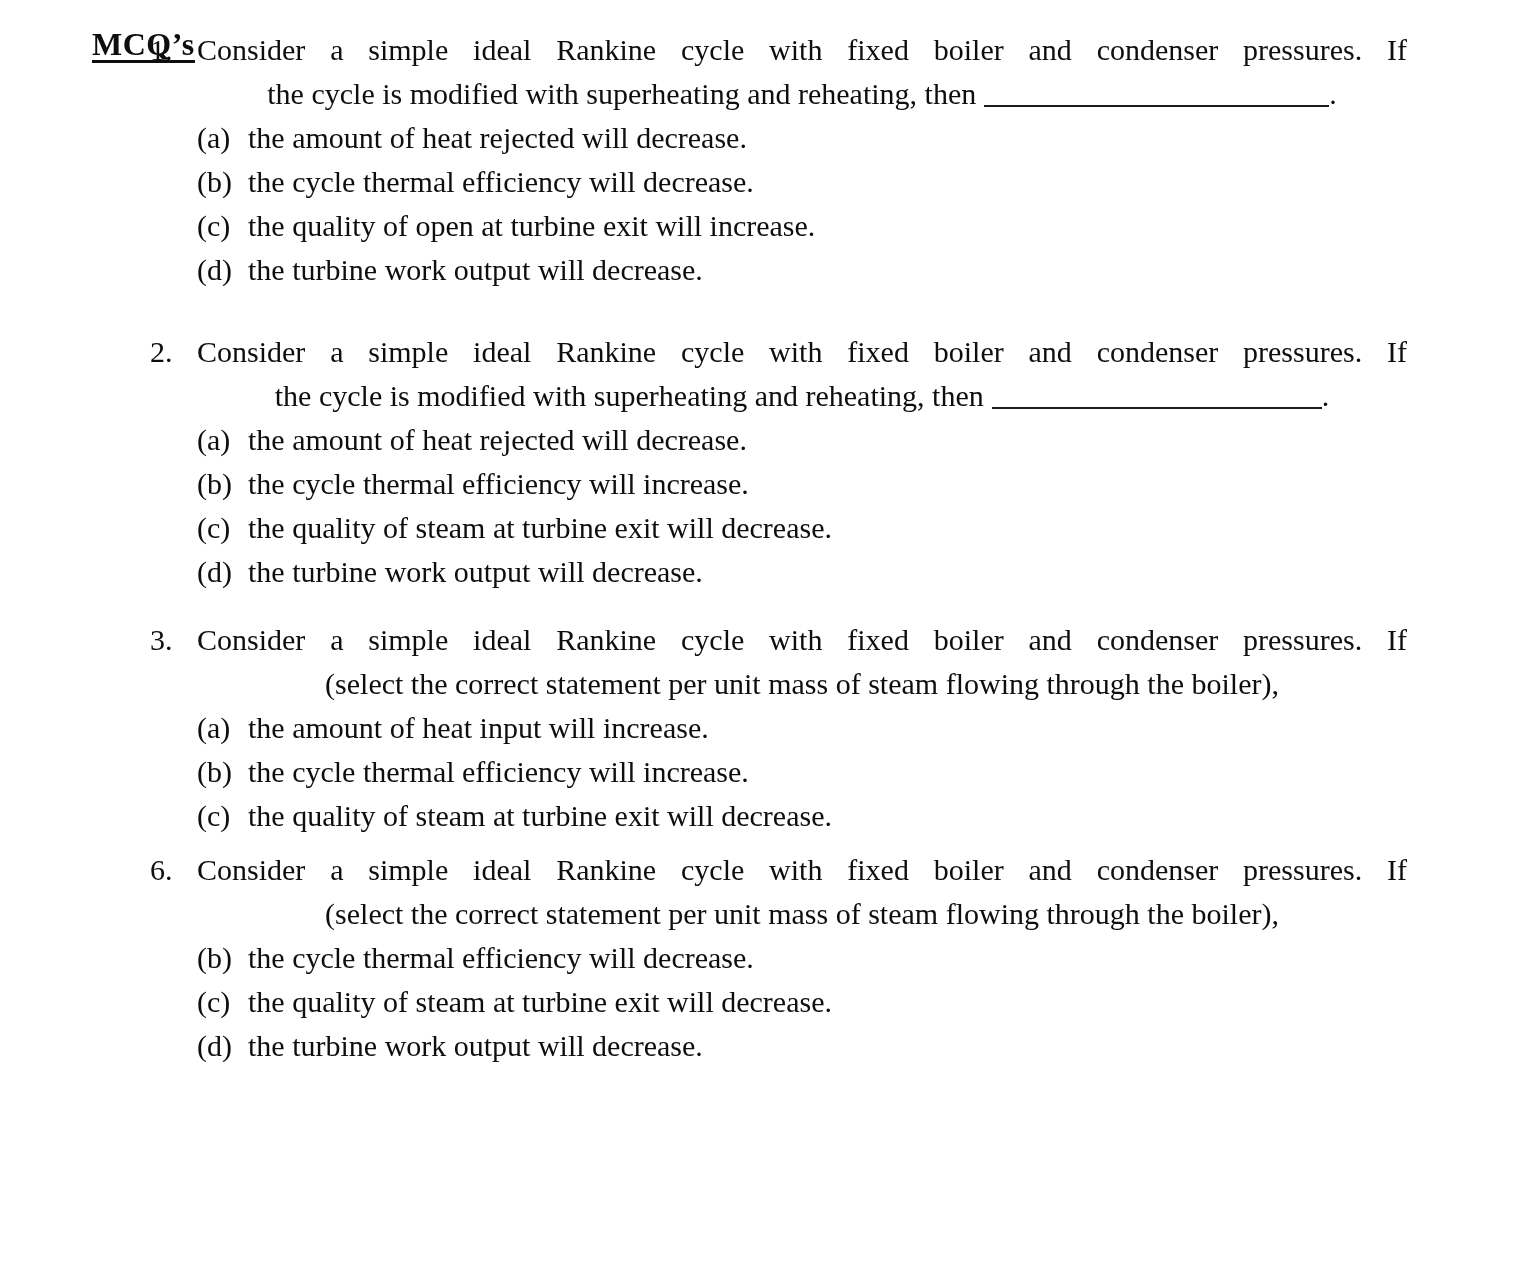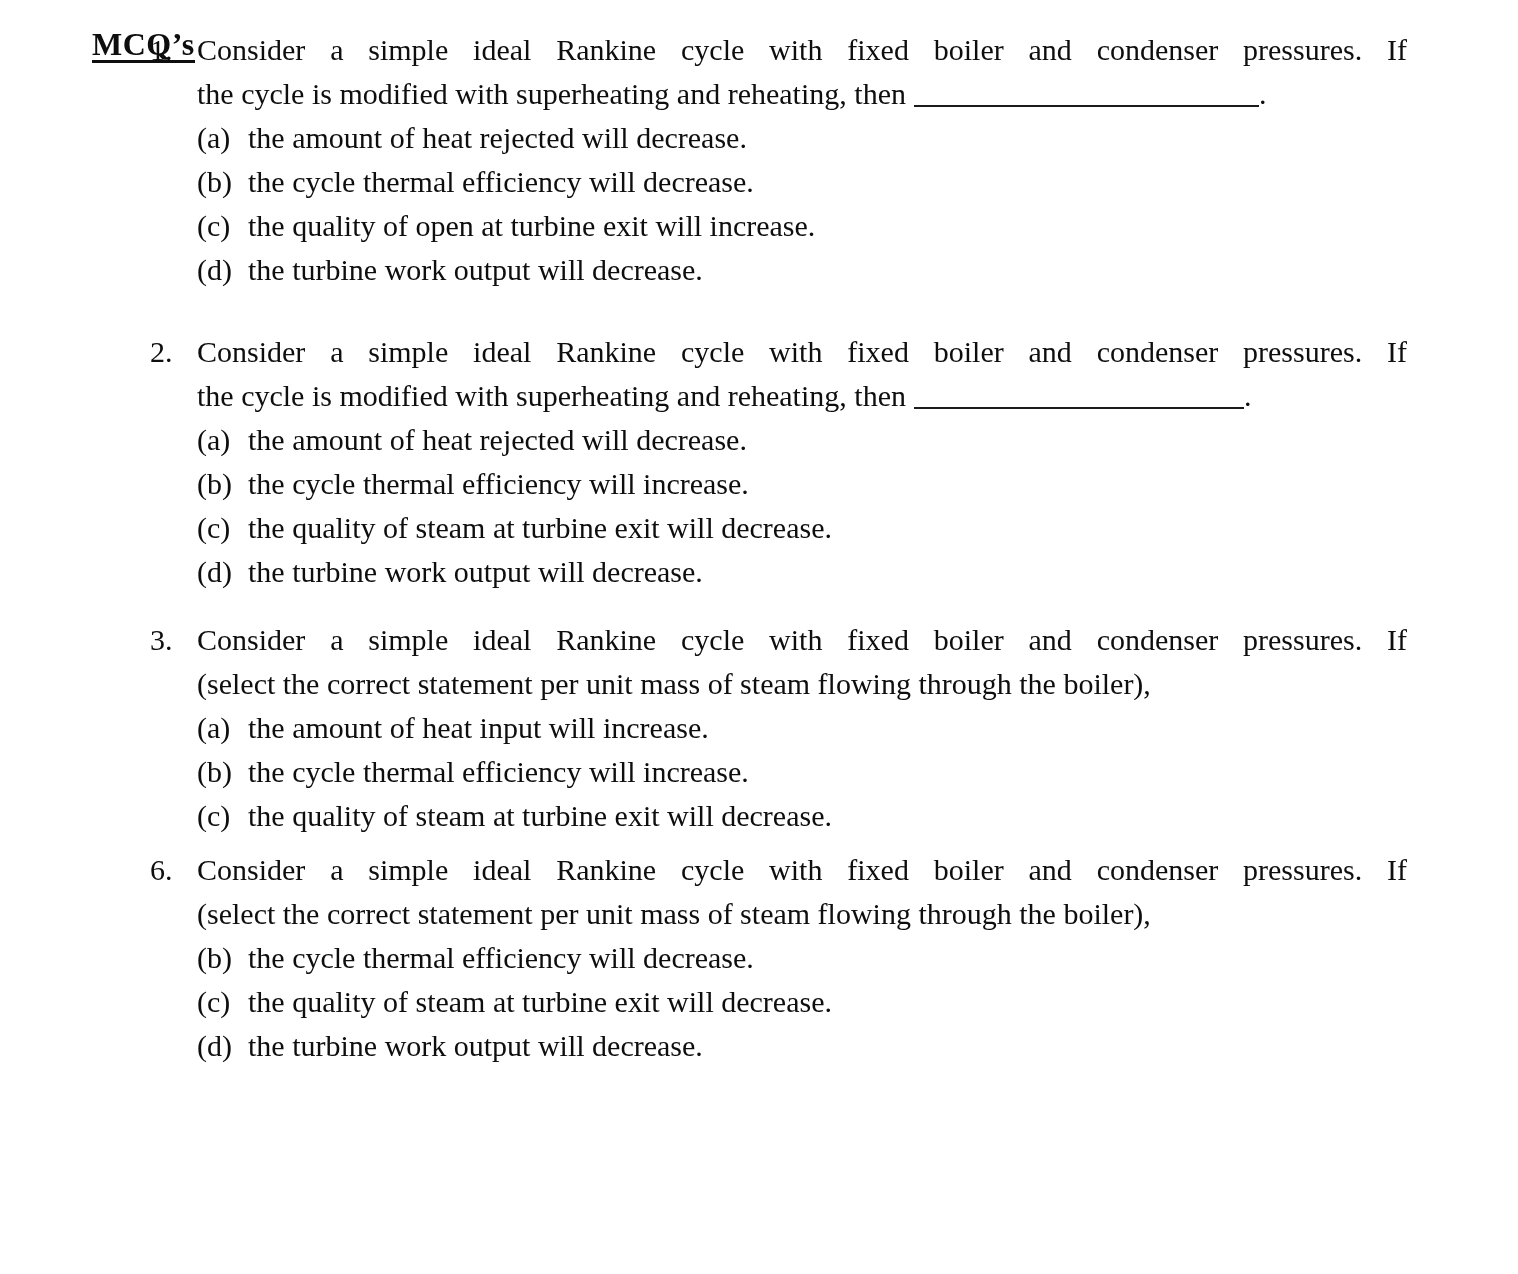--- a/index.html
+++ b/index.html
@@ -50,20 +50,21 @@
     line-height: 44px;
   }
   .jline {
     text-align: justify;
     text-align-last: justify;
     text-justify: inter-word;
     white-space: nowrap;
   }
   .stem-last {
     white-space: nowrap;
+    text-align: center;
   }
   .blank {
     display: inline-block;
     height: 12px;
     border-bottom: 2px solid #1b1b1b;
     position: relative;
     top: 3px;
     margin-left: 8px;
   }
   .blank-a { width: 345px; }

